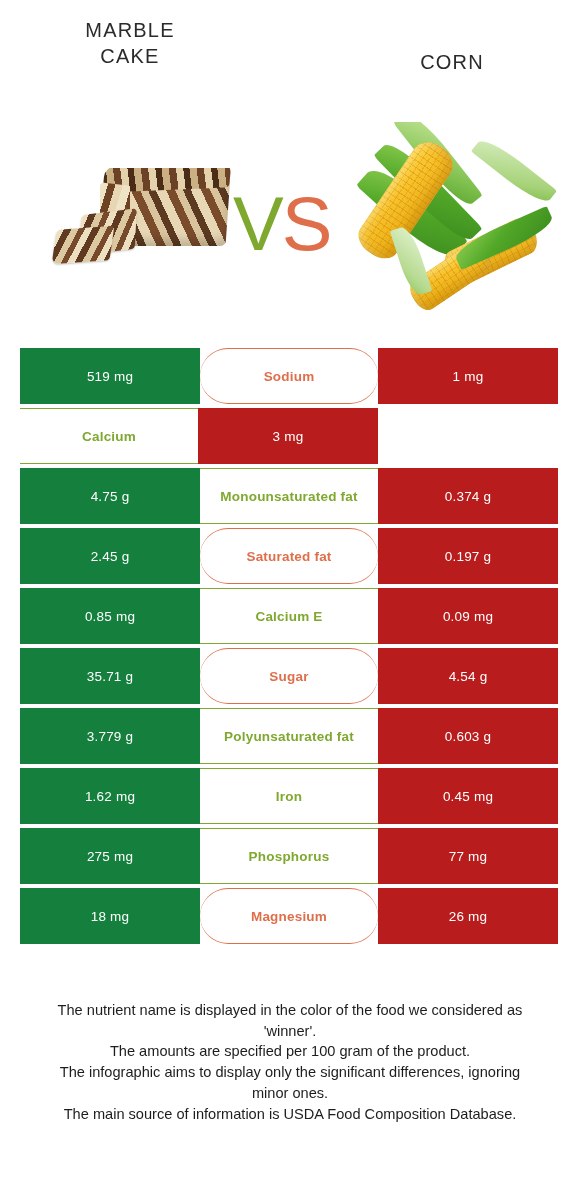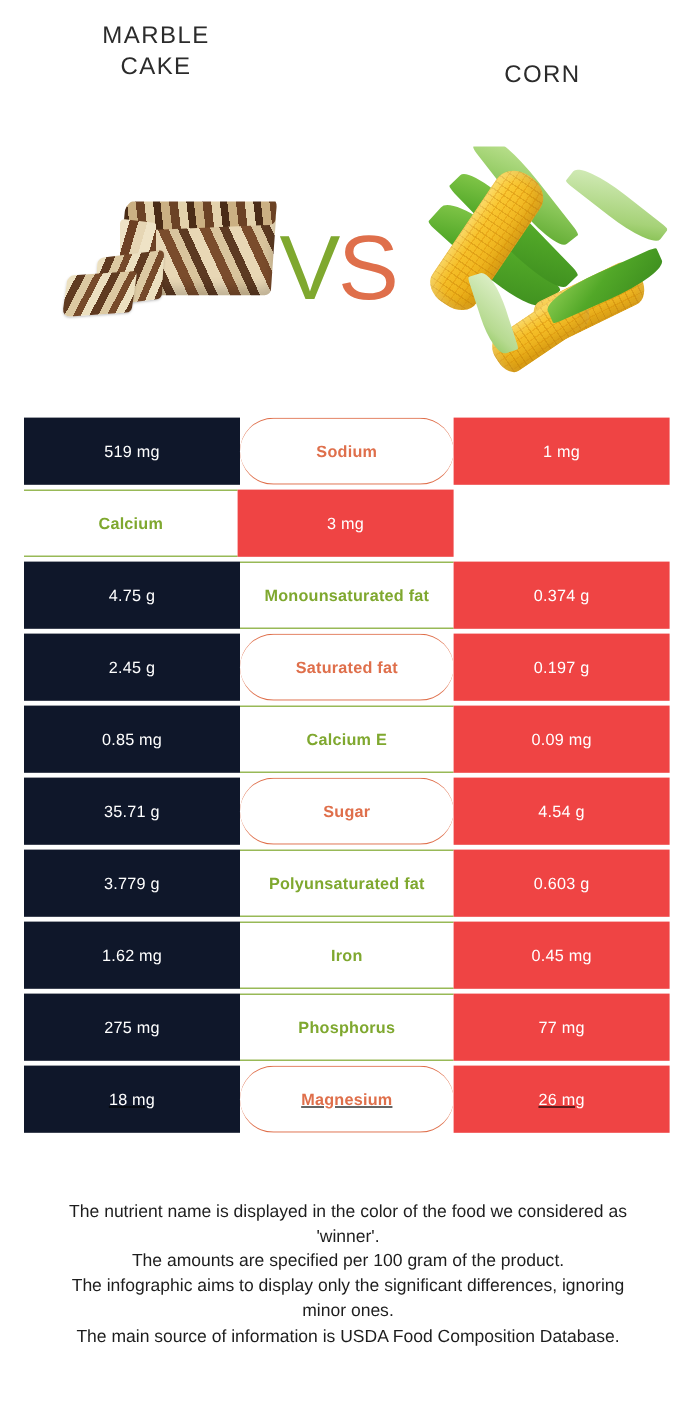--- a/index.html
+++ b/index.html
@@ -154,38 +154,38 @@
     left: 20px;
     top: 348px;
     width: 538px;
   }
 
   .row {
     display: flex;
     height: 56px;
     margin-bottom: 4px;
   }
-  .row:last-child { margin-bottom: 4px; text-decoration: underline; }
+  .row:last-child { margin-bottom: 4px; }
 
   .cell {
     display: flex;
     align-items: center;
     justify-content: center;
     font-size: 13.5px;
     letter-spacing: .2px;
   }
 
   .cell-left {
     width: 180px;
-    background: #0f172a;
+    background: #15803d;
     color: #ffffff;
   }
   .cell-right {
     width: 180px;
-    background: #ef4444;
+    background: #b91c1c;
     color: #ffffff;
   }
   .cell-mid {
     width: 178px;
     background: #ffffff;
     font-weight: 700;
     font-size: 13.5px;
   }
   .cell-mid.win-left  { border-top: 1px solid #7FA82F; border-bottom: 1px solid #7FA82F; color: #7FA82F; }
   .cell-mid.win-right { border-top: 1px solid #DF6F4B; border-bottom: 1px solid #DF6F4B; color: #DF6F4B; border-radius: 28px; }

